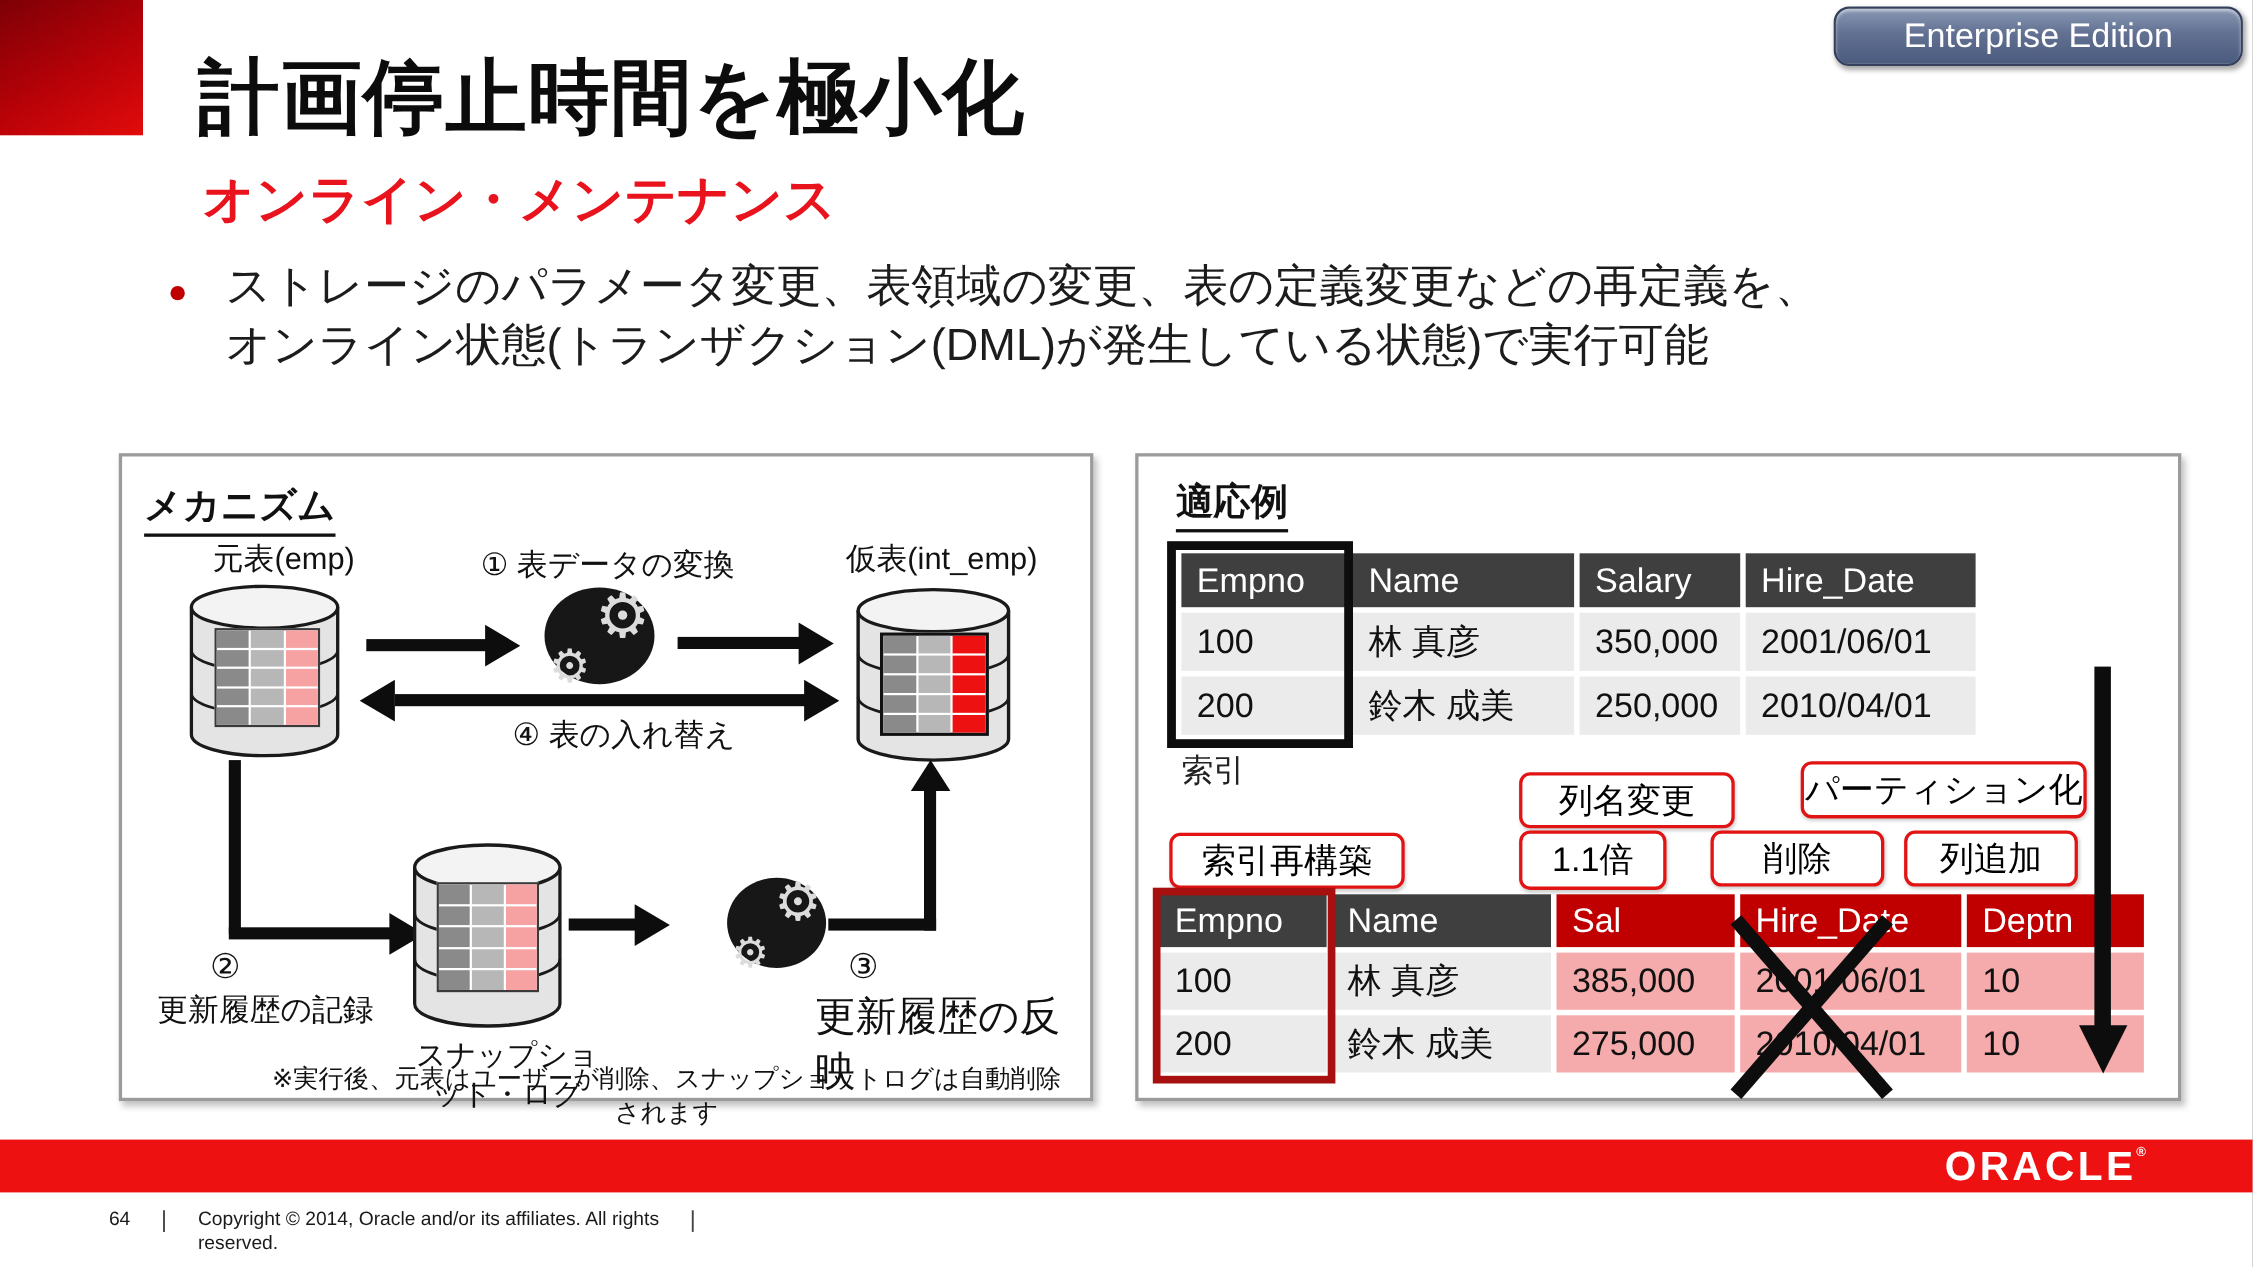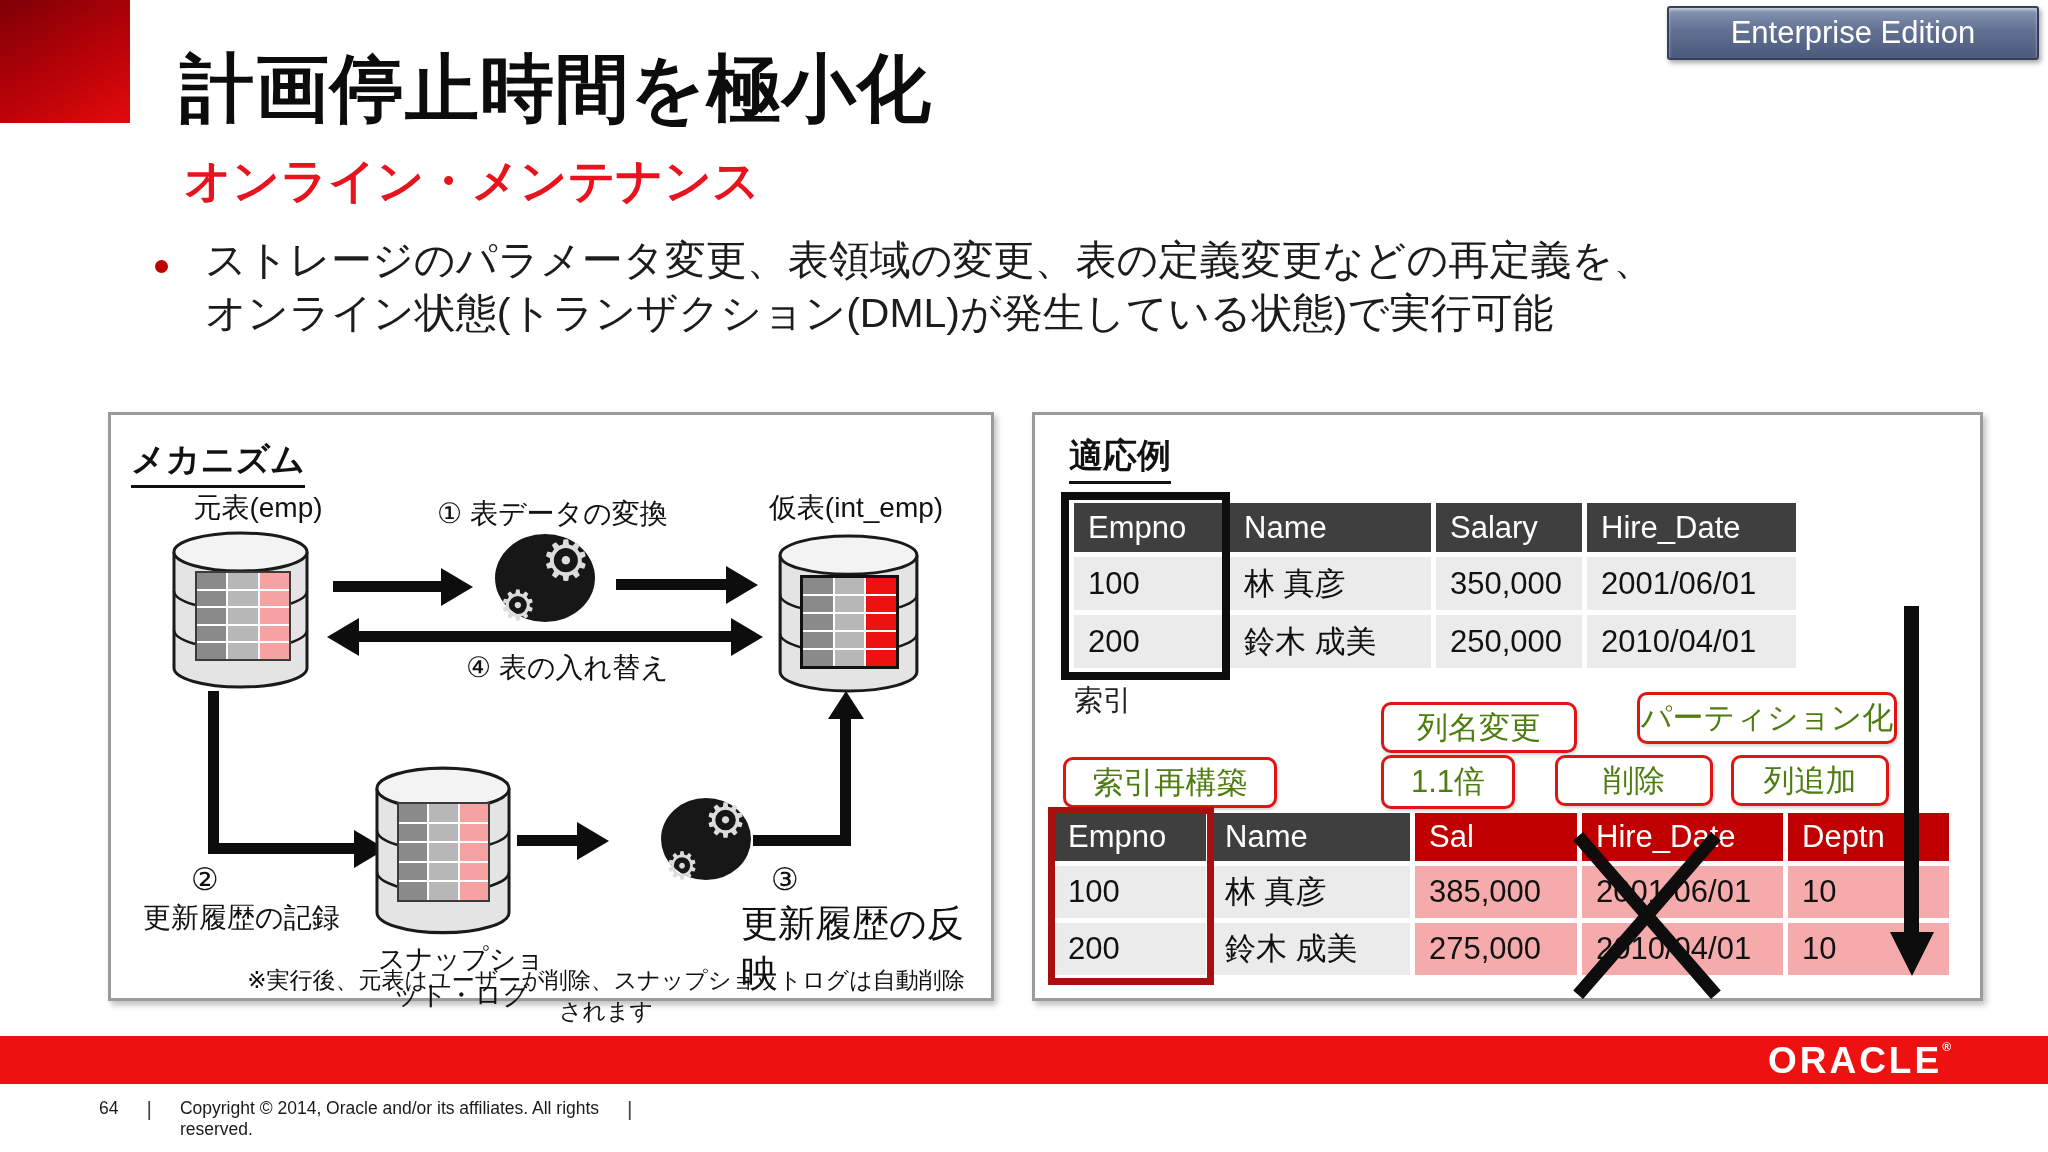--- a/index.html
+++ b/index.html
@@ -5,21 +5,21 @@
   html,body{margin:0;padding:0;background:#888;}
   .slide{position:relative;width:2048px;height:1152px;background:#fff;overflow:hidden;
          font-family:"Liberation Sans","DejaVu Sans",sans-serif;color:#111;}
   .abs{position:absolute;}
   
   .corner{left:0;top:0;width:130px;height:123px;
           background:linear-gradient(150deg,#7d0006 0%,#b80208 55%,#e20b0b 100%);}
   
   .badge{left:1667px;top:6px;width:368px;height:50px;display:flex;align-items:center;justify-content:center;
          background:linear-gradient(#8897b3 0%,#627192 45%,#4a5a7d 100%);
-         border:2px solid #35415c;border-radius:3px;color:#fff;font-size:31px;
+         border:2px solid #35415c;border-radius:14px;color:#fff;font-size:31px;
          box-shadow:inset 0 2px 3px rgba(255,255,255,.55),2px 3px 5px rgba(0,0,0,.35);}
   .title{left:180px;top:40px;font-size:74px;font-weight:800;letter-spacing:1px;color:#0c0c0c;}
   .subtitle{left:184px;top:150px;font-size:47px;font-weight:600;color:#e8131c;}
   .bullet-dot{left:155px;top:260px;width:13px;height:13px;border-radius:50%;background:#c00000;}
   .bullet-text{left:205px;top:234px;font-size:41px;line-height:53px;color:#1c1c1c;}
   .panel{border:3px solid #9b9b9b;background:#fff;box-shadow:3px 4px 6px rgba(0,0,0,.25);}
   .panel-h{font-size:34px;font-weight:600;border-bottom:3px solid #111;padding-bottom:2px;color:#111;}
   .lbl{color:#111;}
   
   .shaft{position:absolute;background:#0d0d0d;}
@@ -40,21 +40,21 @@
   .gearball{position:absolute;background:#171717;border-radius:50%;}
   .gearball .g1{position:absolute;top:-6px;right:4px;font-size:56px;color:#dcdcdc;font-family:"DejaVu Sans",sans-serif;}
   .gearball .g2{position:absolute;bottom:-8px;left:4px;font-size:42px;color:#dcdcdc;font-family:"DejaVu Sans",sans-serif;}
   
   .tbl{position:absolute;display:grid;gap:5px;}
   .tbl .c{display:flex;align-items:center;padding-left:14px;font-size:31px;overflow:hidden;white-space:nowrap;}
   .hd{background:#3f3f3f;color:#fff;}
   .hr{background:#c00000;color:#fff;}
   .cg{background:#ebebeb;color:#111;}
   .cp{background:#f5abab;color:#111;}
-  .btn{position:absolute;border:3px solid #e21313;border-radius:10px;background:#fff;color:#4d7c0f;
+  .btn{position:absolute;border:3px solid #e21313;border-radius:10px;background:#fff;color:#000000;
        display:flex;align-items:center;justify-content:center;font-size:31px;box-shadow:1px 2px 3px rgba(0,0,0,.18);}
   .idx-black{position:absolute;border:8px solid #0d0d0d;background:transparent;}
   .idx-red{position:absolute;border:7px solid #a80f0f;background:transparent;}
   .xbar{position:absolute;width:210px;height:13px;background:#0d0d0d;}
   
   .redbar{left:0;top:1036px;width:2048px;height:48px;background:#ee1111;}
   .oracle{position:absolute;right:94px;top:1040px;font-size:37px;font-weight:700;letter-spacing:3px;color:#fff;}
   .oracle sup{font-size:12px;vertical-align:top;}
   .footer{left:99px;top:1098px;display:flex;gap:28px;font-size:17.5px;color:#1a1a1a;align-items:flex-start;}
   .fbar{font-size:21px;color:#444;line-height:21px;}

